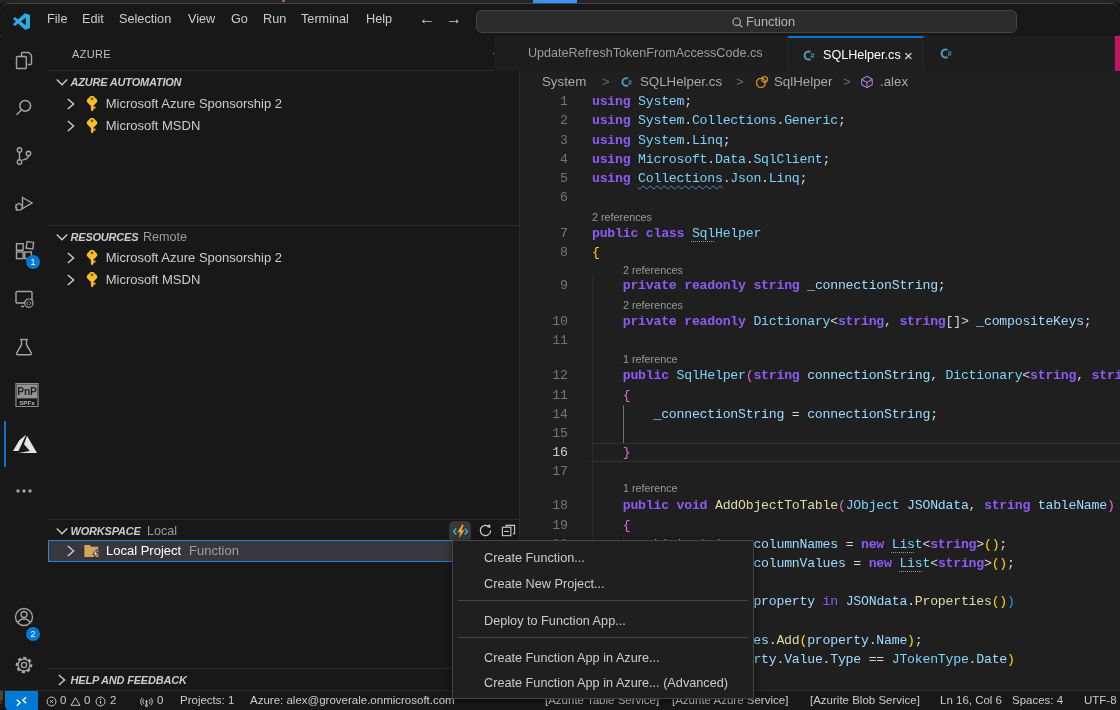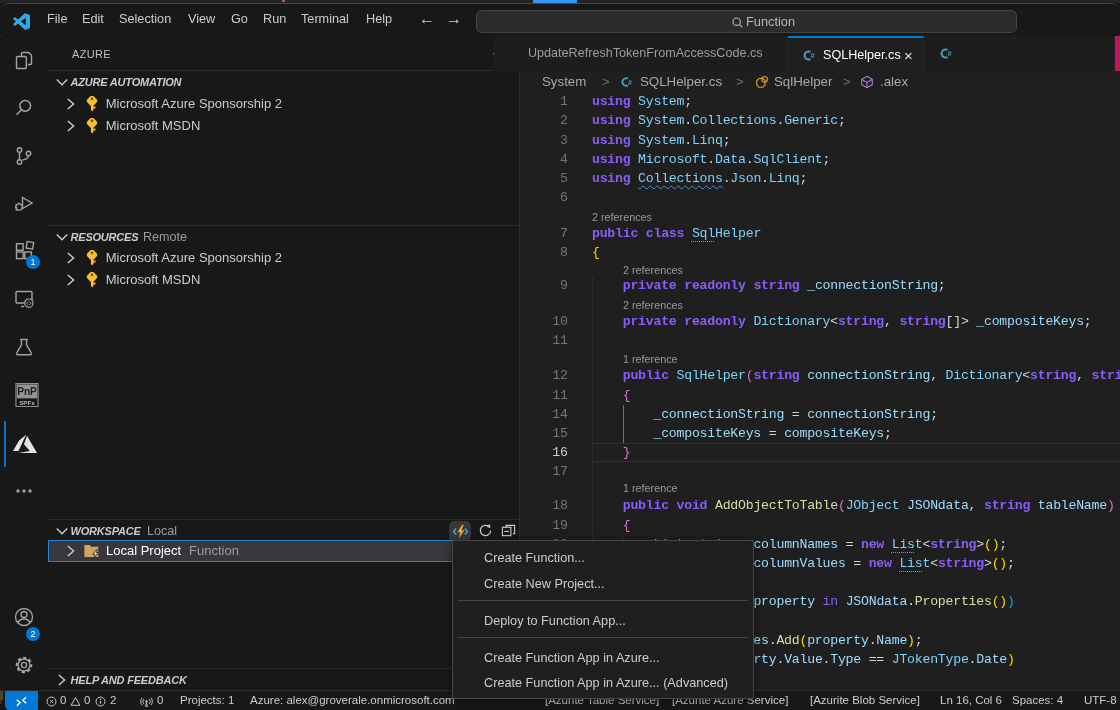--- a/index.html
+++ b/index.html
@@ -345,21 +345,21 @@
     <div class="crow" style="top:150px"><span class="ln">8</span><span class="cd"><span class="b1">{</span></span></div>
     <div class="lens" style="left:103px;top:169px;">2 references</div>
     <div class="crow" style="top:183px"><span class="ln">9</span><span class="cd">    <span class="kw">private</span> <span class="kw">readonly</span> <span class="kw">string</span> <span class="va">_connectionString</span><span class="pw">;</span></span></div>
     <div class="lens" style="left:103px;top:204px;">2 references</div>
     <div class="crow" style="top:219px"><span class="ln">10</span><span class="cd">    <span class="kw">private</span> <span class="kw">readonly</span> <span class="ty">Dictionary</span><span class="pw">&lt;</span><span class="kw">string</span><span class="pw">,</span> <span class="kw">string</span><span class="pw">[]&gt;</span> <span class="va">_compositeKeys</span><span class="pw">;</span></span></div>
     <div class="crow" style="top:238px"><span class="ln">11</span></div>
     <div class="lens" style="left:103px;top:258px;">1 reference</div>
     <div class="crow" style="top:273px"><span class="ln">12</span><span class="cd">    <span class="kw">public</span> <span class="ty">SqlHelper</span><span class="b2">(</span><span class="kw">string</span> <span class="va">connectionString</span><span class="pw">,</span> <span class="ty">Dictionary</span><span class="pw">&lt;</span><span class="kw">string</span><span class="pw">,</span> <span class="kw">string</span> </span></div>
     <div class="crow" style="top:293px"><span class="ln">11</span><span class="cd">    <span class="b2">{</span></span></div>
     <div class="crow" style="top:312px"><span class="ln">14</span><span class="cd">        <span class="va">_connectionString</span> <span class="pw">=</span> <span class="va">connectionString</span><span class="pw">;</span></span></div>
-    <div class="crow" style="top:331px"><span class="ln">15</span><span class="cd">        <span class="va">_compositeKeys</span> <span class="pw">=</span> <span class="va">compositeKeys</span><span class="pw">;</span></span></div>
+    <div class="crow" style="top:331px"><span class="ln">15</span></div>
     <div class="crow" style="top:350px"><span class="ln" style="color:#cccccc">16</span><span class="cd">    <span class="b2">}</span></span></div>
     <div class="crow" style="top:369px"><span class="ln">17</span></div>
     <div class="lens" style="left:103px;top:387px;">1 reference</div>
     <div class="crow" style="top:403px"><span class="ln">18</span><span class="cd">    <span class="kw">public</span> <span class="kw">void</span> <span class="fn">AddObjectToTable</span><span class="b2">(</span><span class="ty">JObject</span> <span class="va">JSONdata</span><span class="pw">,</span> <span class="kw">string</span> <span class="va">tableName</span><span class="b2">)</span></span></div>
     <div class="crow" style="top:423px"><span class="ln">19</span><span class="cd">    <span class="b2">{</span></span></div>
     <div class="crow" style="top:442px"><span class="ln">20</span><span class="cd">        <span class="ty">List</span><span class="pw">&lt;</span><span class="kw">string</span><span class="pw">&gt;</span> <span class="va">columnNames</span> <span class="pw">=</span> <span class="kw">new</span> <span class="ty"><span class="dots">Lis</span>t</span><span class="pw">&lt;</span><span class="kw">string</span><span class="pw">&gt;</span><span class="b1">()</span><span class="pw">;</span></span></div>
     <div class="crow" style="top:461px"><span class="ln">21</span><span class="cd">        <span class="ty">List</span><span class="pw">&lt;</span><span class="kw">string</span><span class="pw">&gt;</span> <span class="va">columnValues</span> <span class="pw">=</span> <span class="kw">new</span> <span class="ty"><span class="dots">Lis</span>t</span><span class="pw">&lt;</span><span class="kw">string</span><span class="pw">&gt;</span><span class="b1">()</span><span class="pw">;</span></span></div>
     <div class="crow" style="top:480px"><span class="ln">22</span></div>
     <div class="crow" style="top:499px"><span class="ln">23</span><span class="cd">        <span class="ctl">foreach</span> <span class="b3">(</span><span class="kw">var</span> <span class="va">property</span> <span class="ctl">in</span> <span class="va">JSONdata</span><span class="pw">.</span><span class="fn">Properties</span><span class="b1">()</span><span class="b3">)</span></span></div>
     <div class="crow" style="top:519px"><span class="ln">24</span><span class="cd">        <span class="b3">{</span></span></div>

